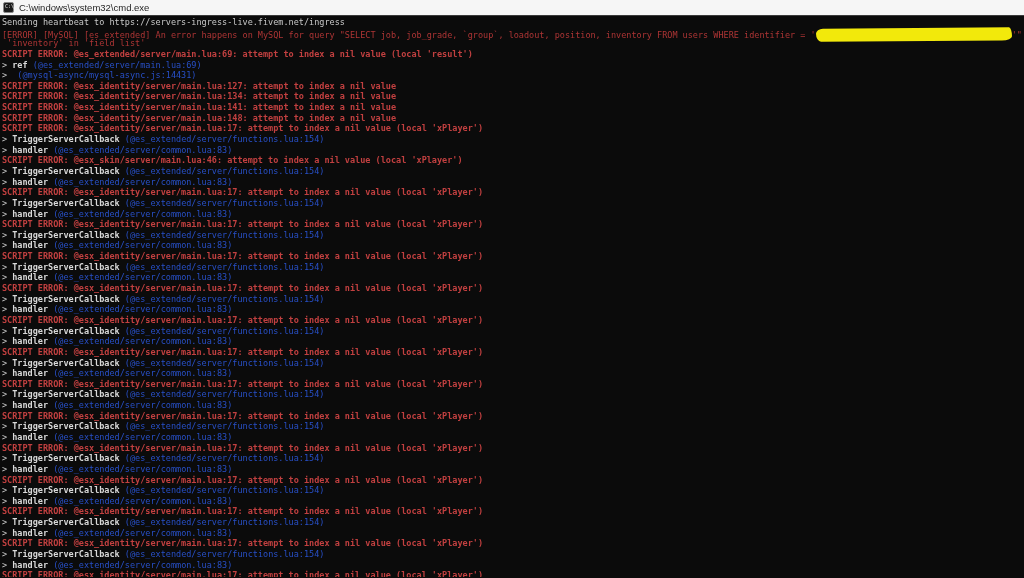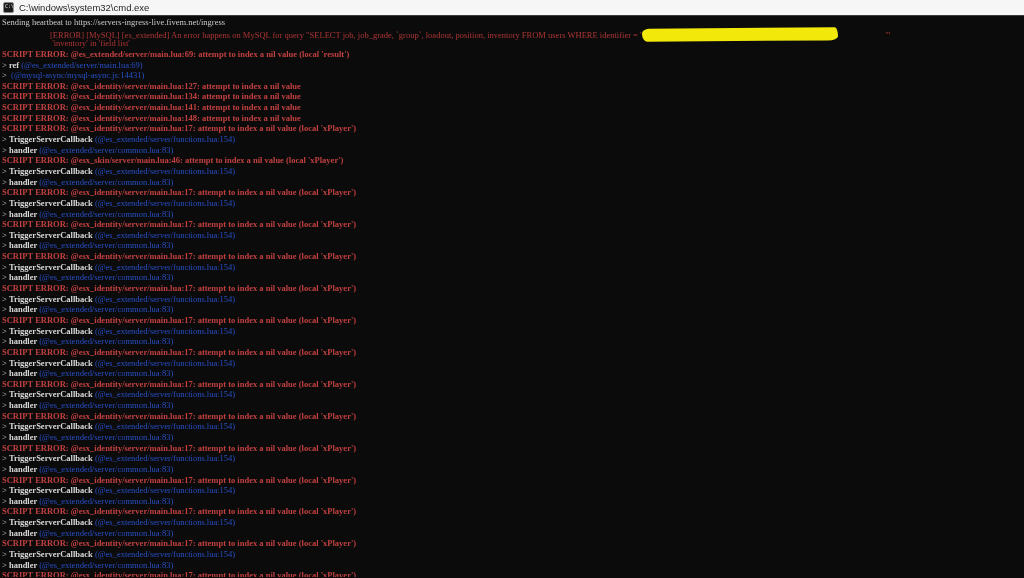--- a/index.html
+++ b/index.html
@@ -38,24 +38,24 @@
     white-space: nowrap;
   }
   #console {
     width: 1024px; height: 561px;
     padding: 1px 0 0 2px;
     overflow: hidden;
     font-size: 8.5px;
     line-height: 10.65px;
     white-space: pre;
   }
-  .line { height: 10.65px; white-space: pre; font-family: Liberation Serif, serif; }
+  .line { height: 10.65px; white-space: pre; }
   .wr  { color: var(--white); }
   .wb  { color: var(--bright-white); font-weight: bold; text-align: right; }
-  .red { color: var(--red); margin-left: 48px; }
+  .red { color: var(--red); }
   .reb { color: var(--bright-red); font-weight: bold; }
   .blue{ color: var(--blue); }
   .redact {
     display: inline-block;
     background: var(--highlight);
     height: 13px;
     vertical-align: -3px;
     border-radius: 7px 3px 10px 5px / 5px 9px 4px 8px;
     transform: rotate(-0.4deg);
   }

